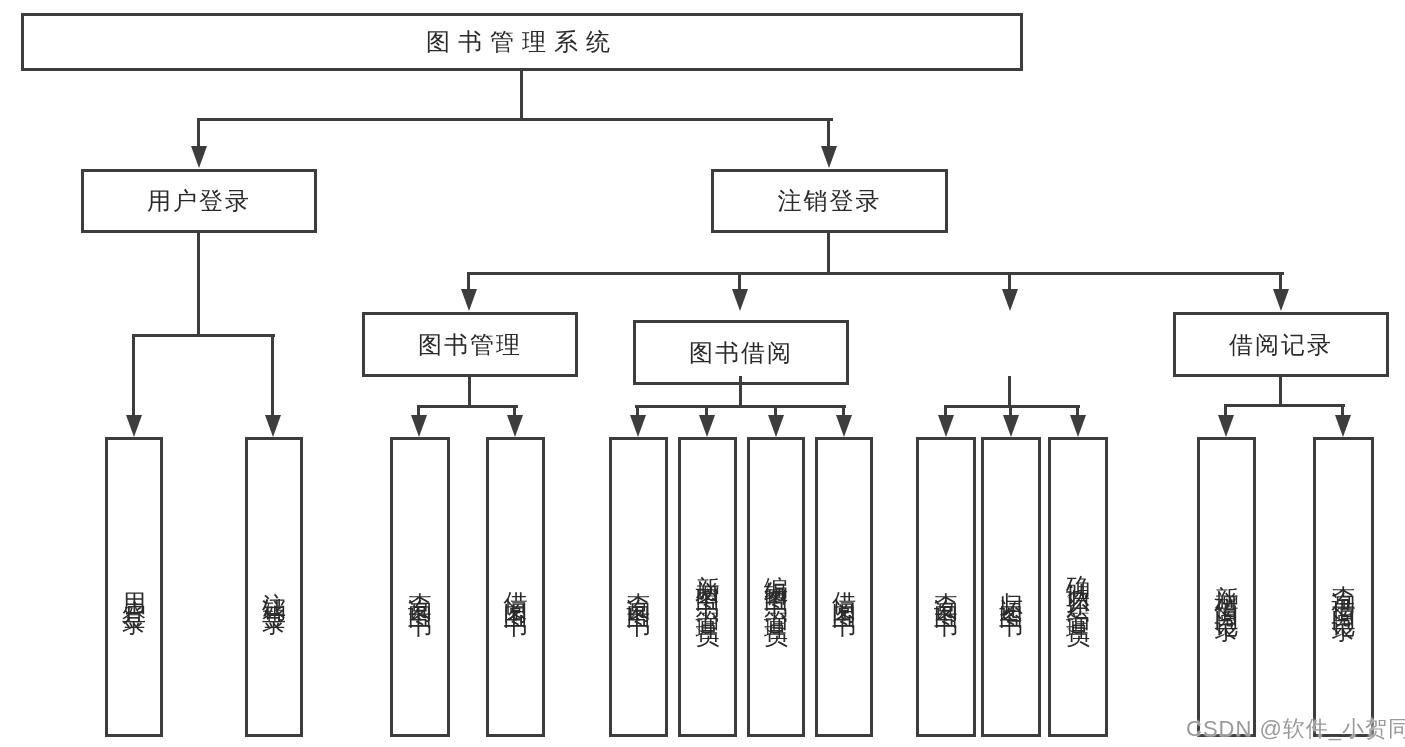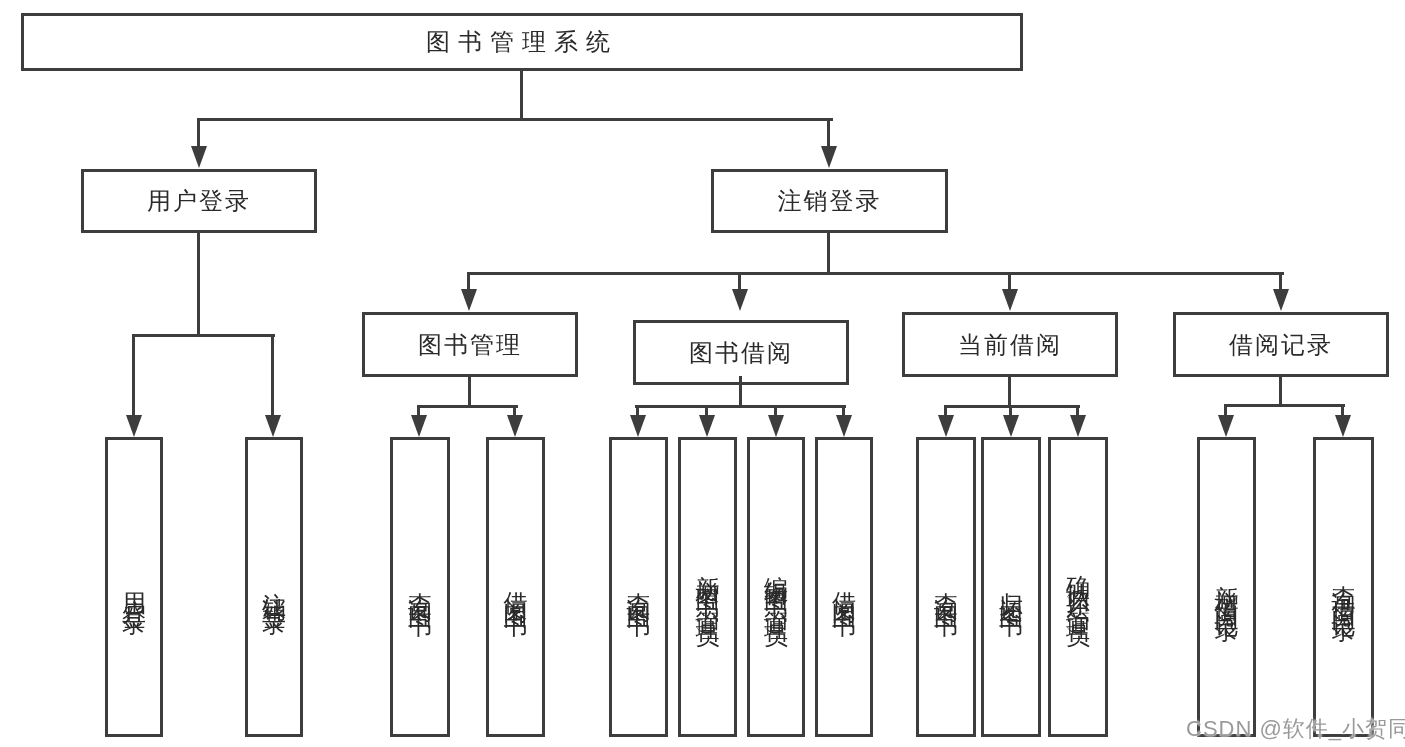--- a/index.html
+++ b/index.html
@@ -67,21 +67,20 @@
   <div class="arrow" style="left:461px;top:289px;"></div>
   <div class="v" style="left:738px;top:273px;height:20px;"></div>
   <div class="arrow" style="left:732px;top:289px;"></div>
   <div class="v" style="left:1008px;top:273px;height:20px;"></div>
   <div class="arrow" style="left:1002px;top:289px;"></div>
   <div class="v" style="left:1279px;top:273px;height:20px;"></div>
   <div class="arrow" style="left:1273px;top:289px;"></div>
 
   <div class="box" style="left:362px;top:312px;width:216px;height:65px;">图书管理</div>
   <div class="box" style="left:633px;top:312px;width:216px;height:65px;margin-top:8px;">图书借阅</div>
-  <div class="box" style="left:902px;top:312px;width:216px;height:65px;">当前借阅</div>
   <div class="box" style="left:1173px;top:312px;width:216px;height:65px;">借阅记录</div>
 
   <div class="v" style="left:468px;top:376px;height:31px;"></div>
   <div class="h" style="left:417px;top:405px;width:101px;"></div>
   <div class="v" style="left:417px;top:406px;height:11px;"></div>
   <div class="arrow" style="left:411px;top:415px;"></div>
   <div class="v" style="left:513px;top:406px;height:11px;"></div>
   <div class="arrow" style="left:507px;top:415px;"></div>
 
   <div class="v" style="left:739px;top:376px;height:31px;"></div>

